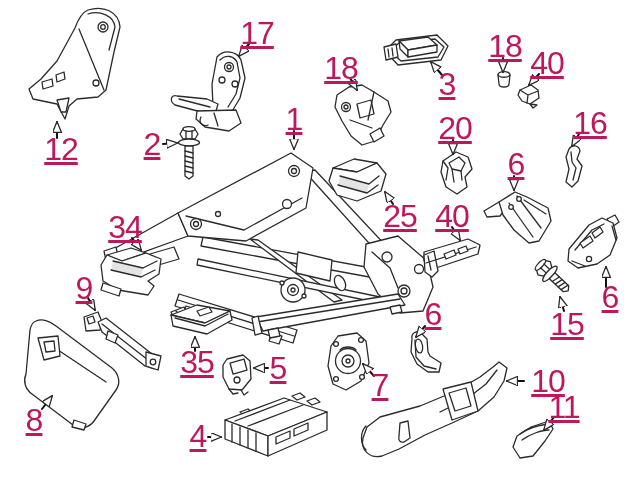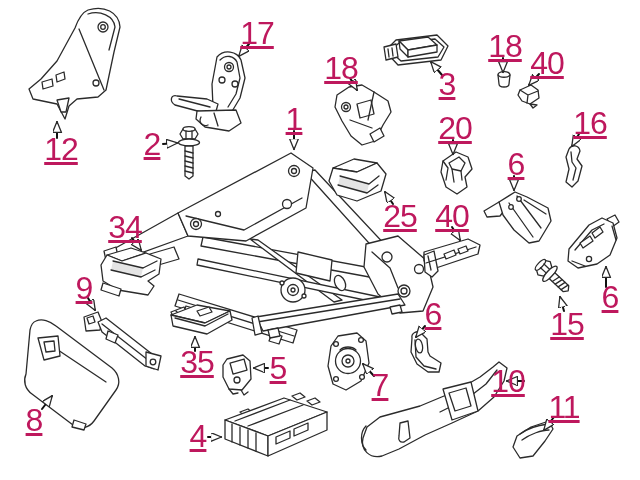--- a/index.html
+++ b/index.html
@@ -302,21 +302,21 @@
 
 <div class="part-label" style="left:294px;top:119px">1</div>
 <div class="part-label" style="left:152px;top:144px">2</div>
 <div class="part-label" style="left:447px;top:84px">3</div>
 <div class="part-label" style="left:198px;top:436px">4</div>
 <div class="part-label" style="left:278px;top:368px">5</div>
 <div class="part-label" style="left:433px;top:314px">6</div>
 <div class="part-label" style="left:380px;top:385px">7</div>
 <div class="part-label" style="left:34px;top:420px">8</div>
 <div class="part-label" style="left:84px;top:288px">9</div>
-<div class="part-label" style="left:508px;top:381px">10</div>
+<div class="part-label" style="left:548px;top:381px">10</div>
 <div class="part-label" style="left:564px;top:407px">11</div>
 <div class="part-label" style="left:61px;top:149px">12</div>
 <div class="part-label" style="left:516px;top:164px">6</div>
 <div class="part-label" style="left:610px;top:297px">6</div>
 <div class="part-label" style="left:567px;top:324px">15</div>
 <div class="part-label" style="left:590px;top:123px">16</div>
 <div class="part-label" style="left:257px;top:33px">17</div>
 <div class="part-label" style="left:455px;top:128px">20</div>
 <div class="part-label" style="left:341px;top:68px">18</div>
 <div class="part-label" style="left:547px;top:63px">40</div>

